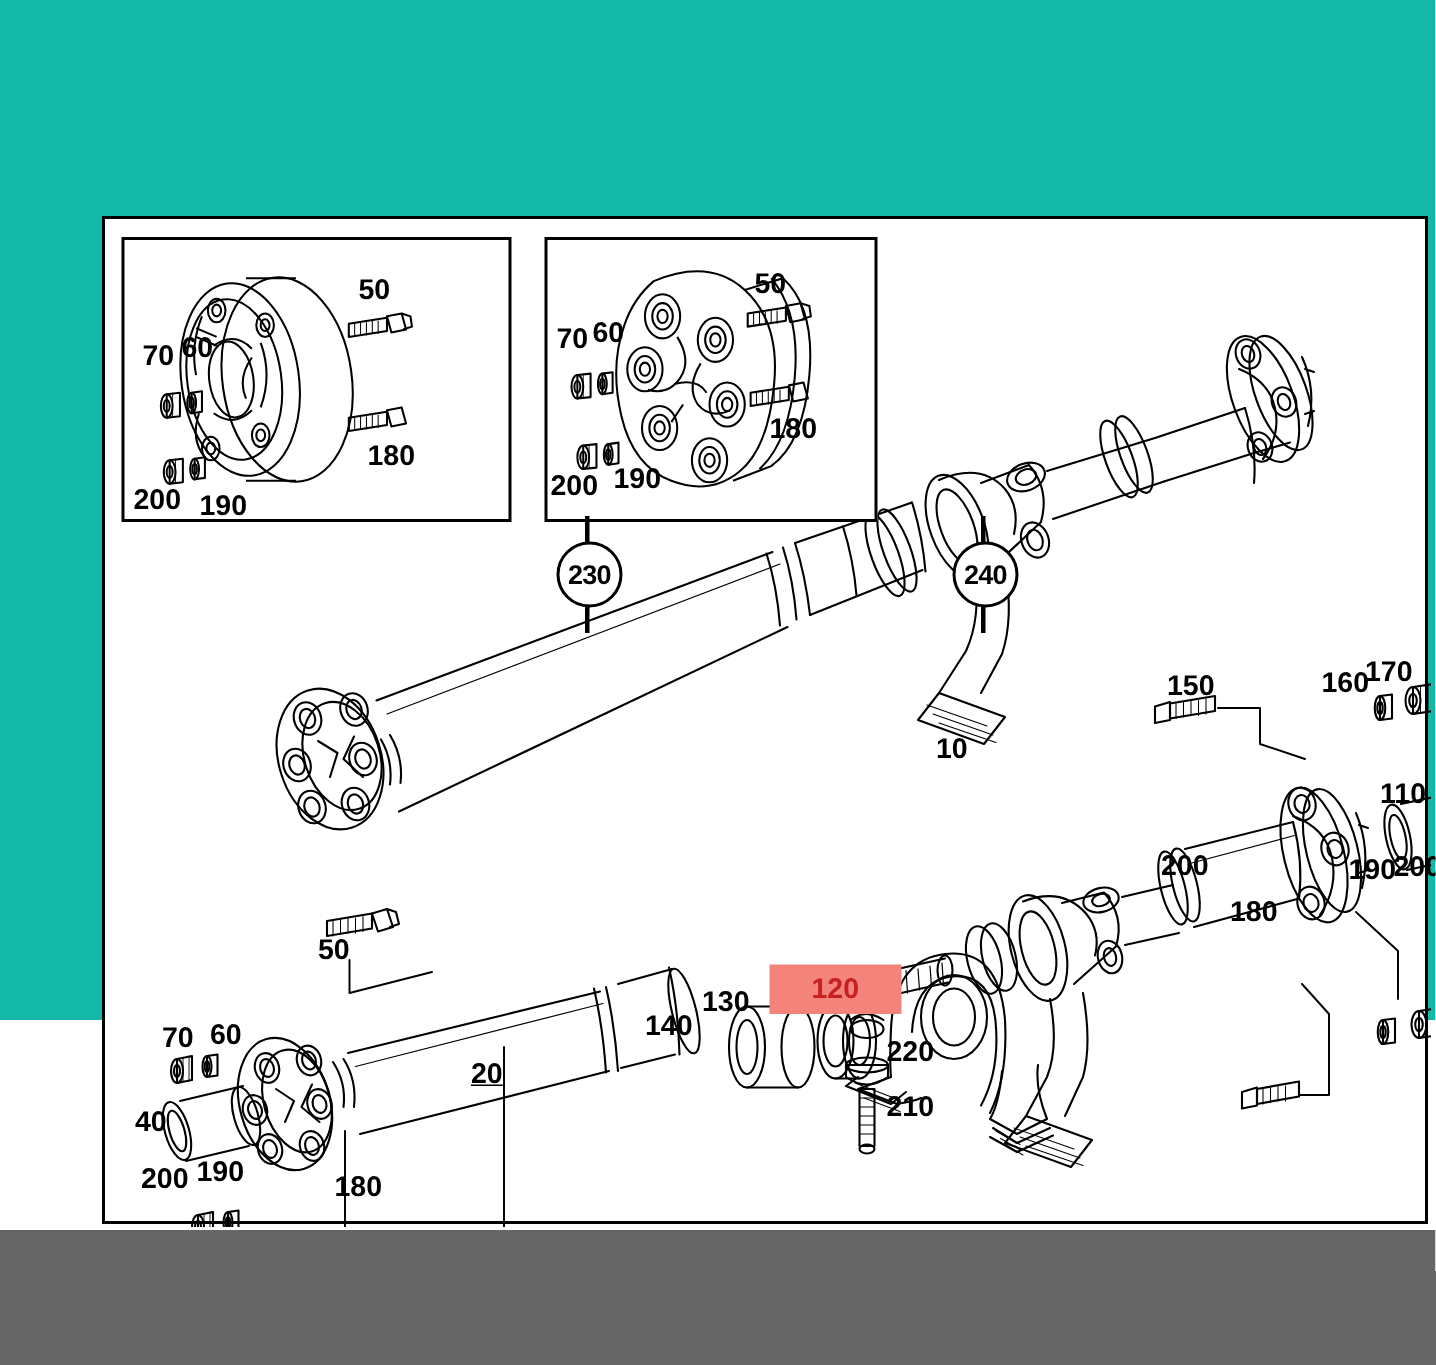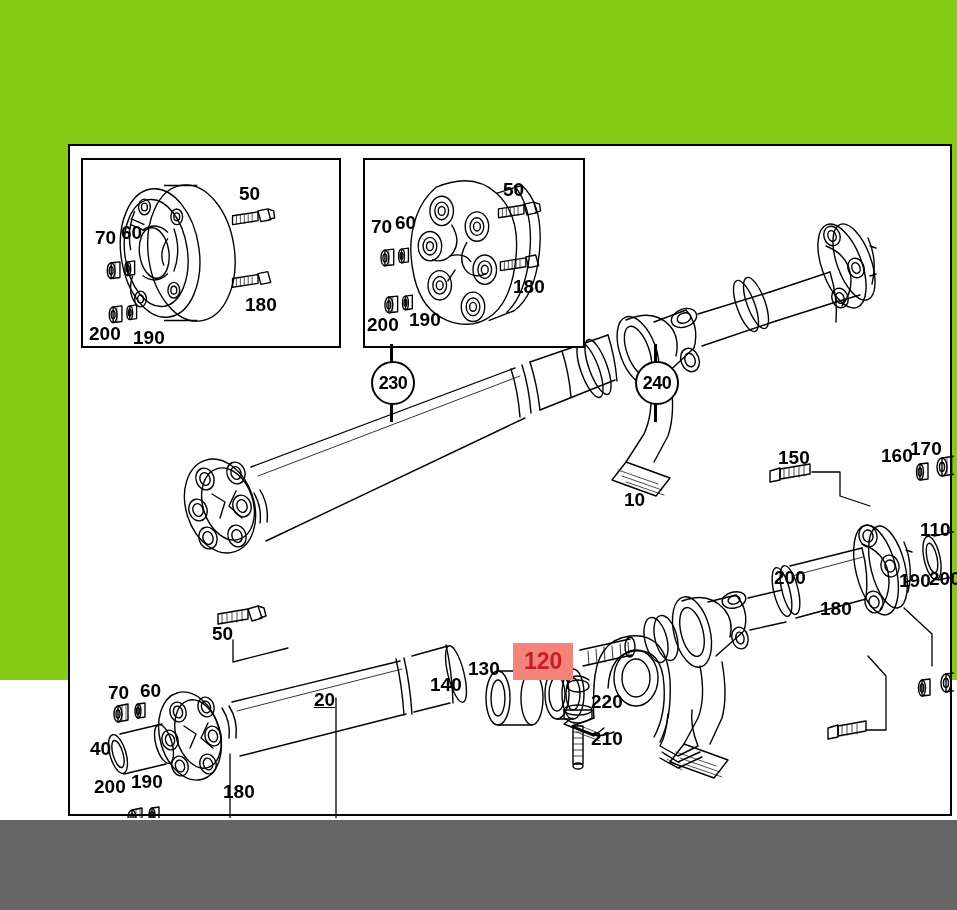--- a/index.html
+++ b/index.html
@@ -1,20 +1,20 @@
 <!DOCTYPE html>
 <html><head>
 <meta charset="utf-8">
 <title>Mercedes Benz Parts Diagram</title>
 <style>
   html,body{margin:0;padding:0;background:#ffffff;}
   body{width:957px;height:910px;overflow:hidden;
        font-family:"Liberation Sans","DejaVu Sans",sans-serif;}
 
-  #page{position:relative;width:957px;height:680px;background:#84cc16;}
+  #page{position:relative;width:957px;height:680px;background:#14b8a6;}
 
   
   #diagram-frame{position:absolute;left:68px;top:144px;width:884px;height:672px;
        border:2px solid #000;box-sizing:border-box;background:#fff;}
 
   
   .inset{position:absolute;border:2px solid #000;box-sizing:border-box;background:#fff;}
   #inset-230{left:11px;top:12px;width:260px;height:190px;}
   #inset-240{left:293px;top:12px;width:222px;height:190px;}
 
@@ -24,21 +24,21 @@
          display:flex;align-items:center;justify-content:center;
          font-size:18px;font-weight:700;color:#000;letter-spacing:-0.5px;z-index:6;}
   .badge-stem{position:absolute;width:2.5px;background:#000;z-index:5;}
 
   
   .lbl{position:absolute;font-size:19px;font-weight:700;color:#000;
        white-space:nowrap;letter-spacing:0px;line-height:1;}
 
   
   .lbl-hi{position:absolute;background:#F4837C;color:#C62020;
-          font-size:23px;font-weight:700;padding:7px 11px;line-height:1;
+          font-size:19px;font-weight:700;padding:7px 28px;line-height:1;
           white-space:nowrap;z-index:7;}
 
   
   .art{position:absolute;left:0;top:0;width:884px;height:672px;
        pointer-events:none;}
   .art path,.art line,.art circle,.art ellipse,.art polyline,.art polygon,.art rect{
        vector-effect:non-scaling-stroke;}
 
   
   #footer-bar{position:absolute;left:0;top:820px;width:957px;height:90px;
@@ -519,21 +519,21 @@
       <span class="lbl" style="left:148px;top:117px;">180</span>
       <span class="lbl" style="left:2px;top:155px;">200</span>
       <span class="lbl" style="left:44px;top:150px;">190</span>
     </div>
 
     <div class="badge-stem" style="left:584px;top:198px;height:20px;"></div>
     <div class="badge-stem" style="left:584px;top:254px;height:22px;"></div>
     <div class="badge" style="left:565px;top:215px;">240</div>
 
     <span class="lbl" style="left:554px;top:300px;margin-top:44px;">10</span>
-    <span class="lbl" style="left:244px;top:544px;text-decoration:underline;">20</span>
+    <span class="lbl" style="left:244px;top:561px;text-decoration:underline;">20</span>
     <span class="lbl" style="left:20px;top:593px;">40</span>
     <span class="lbl" style="left:142px;top:478px;">50</span>
     <span class="lbl" style="left:70px;top:535px;">60</span>
     <span class="lbl" style="left:38px;top:537px;">70</span>
     <span class="lbl" style="left:704px;top:422px;">200</span>
     <span class="lbl" style="left:850px;top:374px;">110</span>
     <span class="lbl" style="left:398px;top:513px;">130</span>
     <span class="lbl" style="left:360px;top:529px;">140</span>
     <span class="lbl" style="left:708px;top:302px;">150</span>
     <span class="lbl" style="left:811px;top:300px;">160</span>

